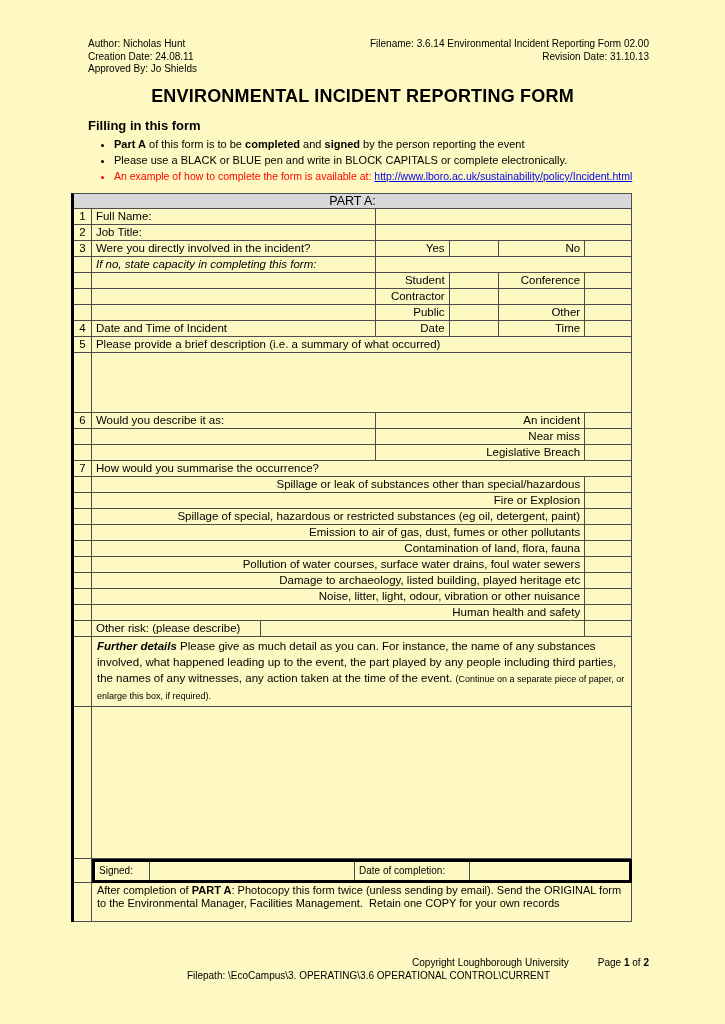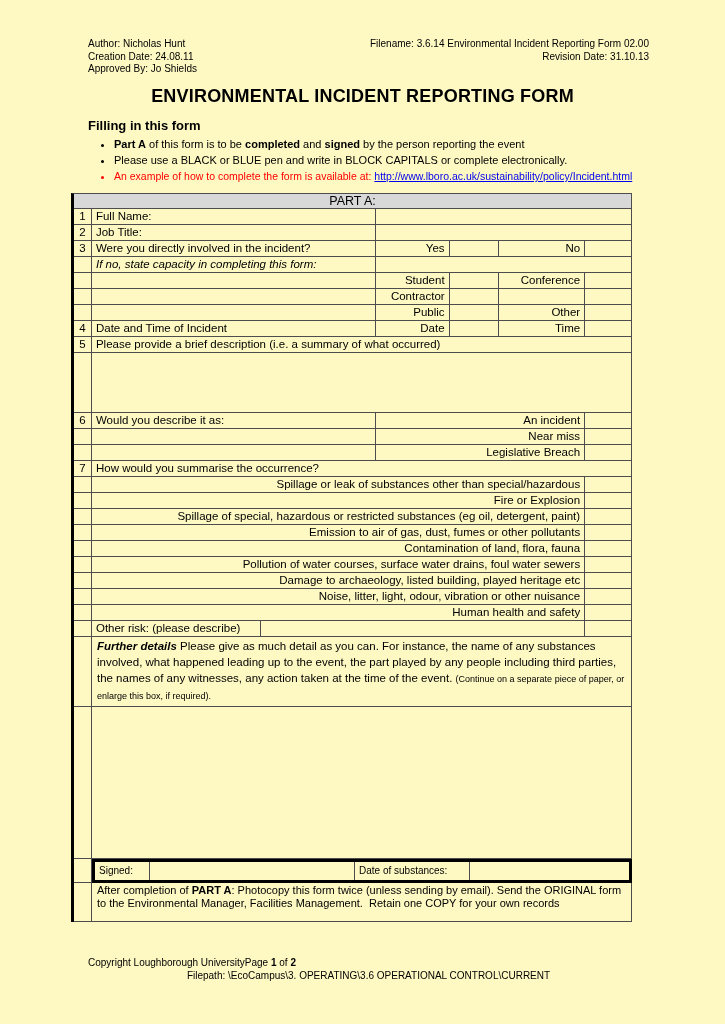--- a/index.html
+++ b/index.html
@@ -50,21 +50,21 @@
   .signed-row .c-num { height:24px; }
   .signed-box { flex:1; display:flex; border:3px solid #000; height:24px; }
   .signed-box .scell { border-right:1px solid #4d4d4d; height:18px; font-size:10px; line-height:17px; padding:0 4px; overflow:hidden; white-space:nowrap; }
   .s-label { width:55px; }
   .s-input { width:205px; }
   .s-date-label { width:115px; }
   .s-date-input { flex:1; border-right:none !important; }
 
   
   .footer { position:absolute; top:957px; left:88px; right:76px; font-size:10px; line-height:12.5px; }
-  .footer-top { display:flex; justify-content:flex-start; }
+  .footer-top { display:flex; justify-content:flex-end;gap:29px; }
   .footer-path { text-align:center; }
   .b { font-weight:bold; }
 </style>
 </head>
 <body>
 
 <div class="page">
 
   <div class="meta">
     <div class="meta-left">
@@ -256,21 +256,21 @@
     <div class="row">
       <div class="cell c-num tall-blank"></div>
       <div class="cell c-span tall-blank"></div>
     </div>
 
     <div class="signed-row">
       <div class="cell c-num"></div>
       <div class="signed-box">
         <div class="scell s-label">Signed:</div>
         <div class="scell s-input"></div>
-        <div class="scell s-date-label">Date of substances:</div>
+        <div class="scell s-date-label">Date of completion:</div>
         <div class="scell s-date-input"></div>
       </div>
     </div>
 
     <div class="row">
       <div class="cell c-num" style="height:auto;"></div>
       <div class="cell after-cell"><span>After completion of </span><span class="b">PART A</span><span>: Photocopy this form twice (unless sending by email). Send the ORIGINAL form to the Environmental Manager, Facilities Management.  Retain one COPY for your own records</span></div>
     </div>
 
   </div>

